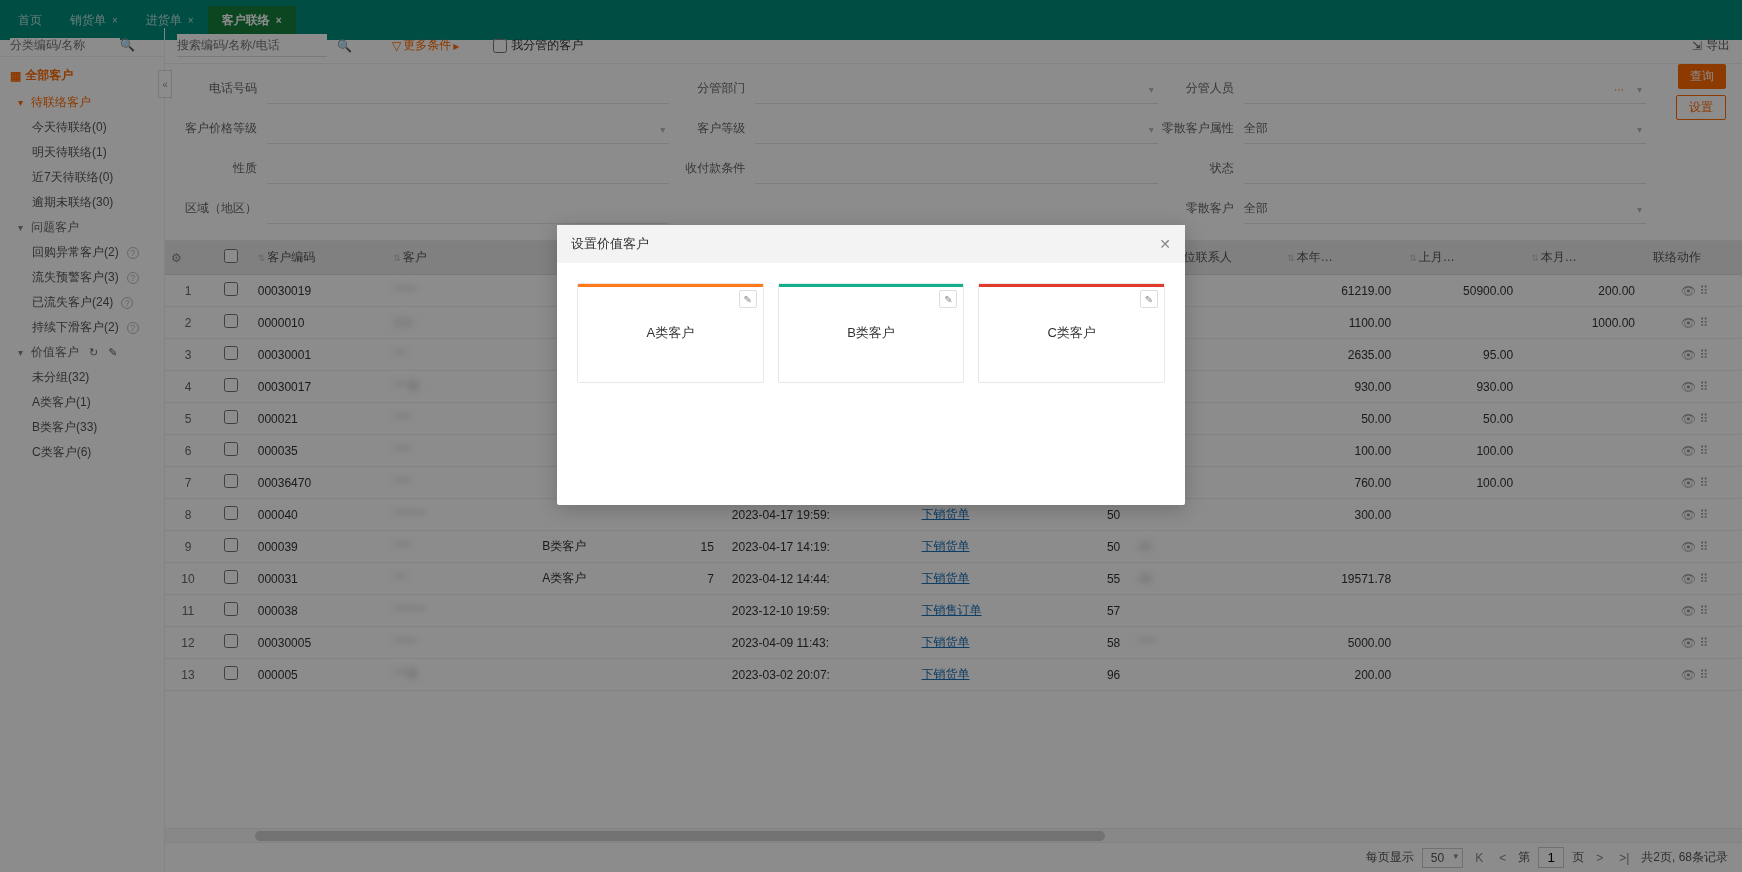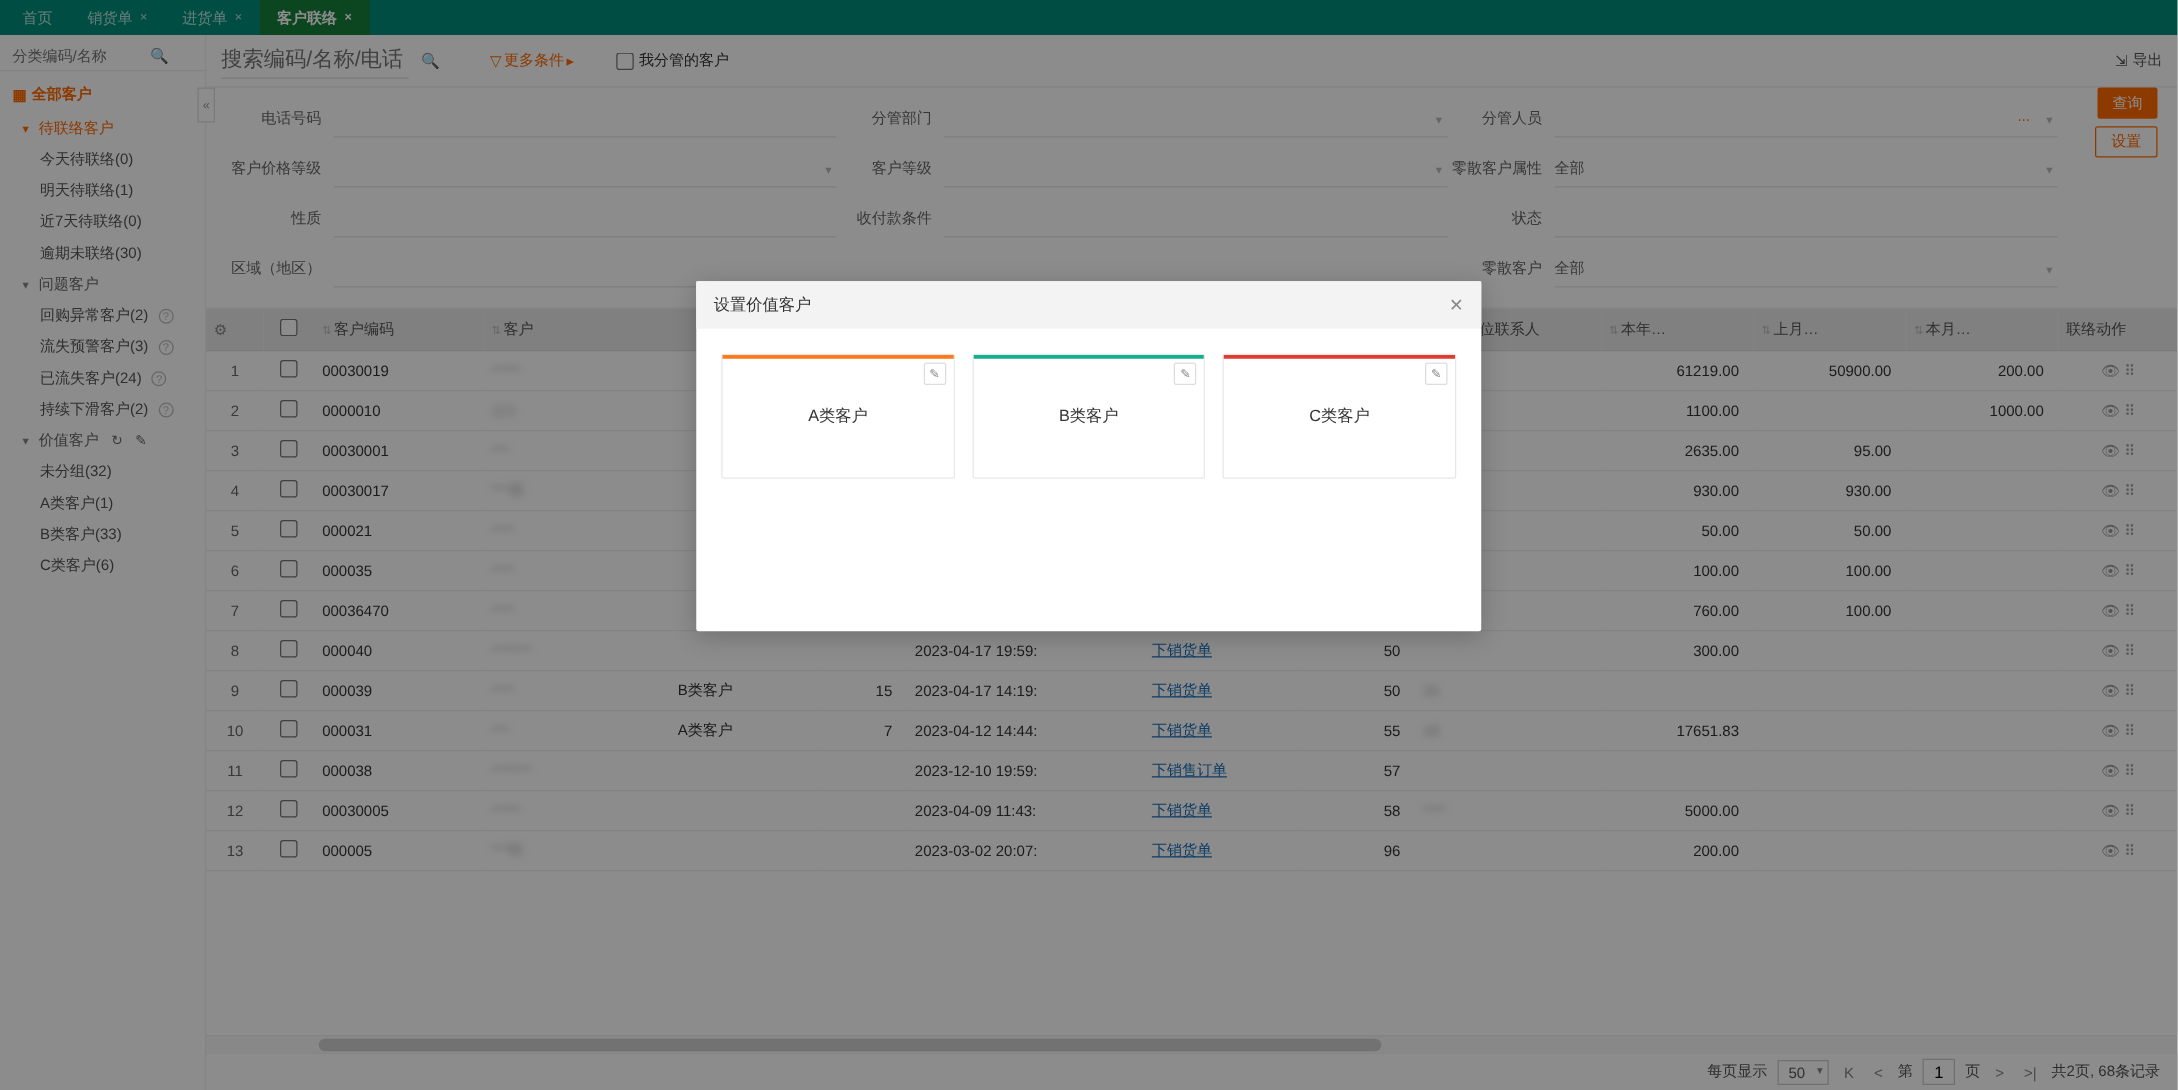--- a/index.html
+++ b/index.html
@@ -1,20 +1,20 @@
 <!DOCTYPE html>
 <html><head>
 <meta charset="utf-8">
 <style>
 * { box-sizing: border-box; margin: 0; padding: 0; }
 body { font-family: "Microsoft YaHei", Arial, sans-serif; font-size: 12px; color: #333; background: #fff; }
 .page { position: relative; width: 100%; height: 872px; }
 
 
-.topnav { display: flex; align-items: center; background: #008f7b; height: 28px; padding: 0 0 0 4px; }
+.topnav { display: flex; align-items: center; background: #008f7b; height: 40px; padding: 0 0 0 4px; }
 .topnav .tab { padding: 0 14px; height: 28px; display:flex; align-items:center; color:#b6e2db; cursor:pointer; font-size:12px; }
 .topnav .tab.active { background:#15803d; color:#fff; font-weight:bold; }
 .topnav .tab .x { margin-left:6px; font-size:10px; }
 
 
 .sidebar { position:absolute; left:0; top:28px; width:165px; bottom:0; border-right:1px solid #eee; padding:6px 0; }
 .sidebar .search { display:flex; align-items:center; padding:4px 10px; border-bottom:1px solid #eee; }
 .sidebar .search input { border:none; outline:none; width:110px; font-size:12px; color:#999;}
 .sidebar .collapse { position:absolute; right:-8px; top:42px; width:14px; height:28px; border:1px solid #ddd; background:#fff; display:flex; align-items:center; justify-content:center; font-size:10px; color:#999; }
 .tree { padding:4px 0; }
@@ -23,21 +23,21 @@
 .tree .group.grey { color:#666; }
 .tree .leaf { color:#555; padding:4px 10px 4px 32px; display:flex; align-items:center; gap:4px;}
 .tree .q { width:12px; height:12px; border:1px solid #bbb; border-radius:50%; display:inline-flex; align-items:center; justify-content:center; font-size:9px; color:#bbb; margin-left:4px;}
 .tree .caret::before { content:"▾"; font-size:10px; margin-right:4px; color:#ff6a00;}
 .tree .caret-grey::before { content:"▾"; font-size:10px; margin-right:4px; color:#888;}
 .tree .reload { margin-left:6px; font-size:11px; }
 
 
 .main { position:absolute; left:165px; right:0; top:28px; bottom:0; display:flex; flex-direction:column; }
 .toolbar { display:flex; align-items:center; padding:6px 12px; gap:10px; border-bottom:1px solid #eee; }
-.toolbar input { border:none; border-bottom:1px solid #ddd; width:150px; font-size:17px; color:#888; outline:none; padding:4px 0; }
+.toolbar input { border:none; border-bottom:1px solid #ddd; width:150px; font-size:12px; color:#888; outline:none; padding:4px 0; }
 .toolbar .sicon { color:#ff6a00; }
 .toolbar .more { color:#ff6a00; display:flex; align-items:center; gap:2px; }
 .toolbar .spacer { flex:1; }
 .toolbar .export { color:#555; display:flex; align-items:center; gap:4px; }
 
 
 .filters { padding:8px 16px 8px 16px; border-bottom:1px solid #eee; }
 .filters .row { display:flex; align-items:center; height:40px; }
 .filters .cell { flex:1; display:flex; align-items:flex-start; }
 .filters label { width:86px; text-align:right; color:#666; padding-right:10px; font-size:12px;}
@@ -451,21 +451,21 @@
               <td class="num">10</td>
               <td class="chk"><input type="checkbox" style=""></td>
               <td>000031</td>
               <td><span class="blur">***</span></td>
               <td>A类客户</td>
               <td class="r">7</td>
               <td>2023-04-12 14:44:</td>
               <td><span class="link">下销货单</span></td>
               <td class="r">55</td>
               <td><span class="blur">48</span></td>
-              <td class="r">17651.83</td>
+              <td class="r">19571.78</td>
               <td class="r"></td>
               <td class="r"></td>
               <td class="rowact">👁 ⠿</td>
             </tr>
             <tr>
               <td class="num">11</td>
               <td class="chk"><input type="checkbox" style=""></td>
               <td>000038</td>
               <td><span class="blur">*******</span></td>
               <td></td>

